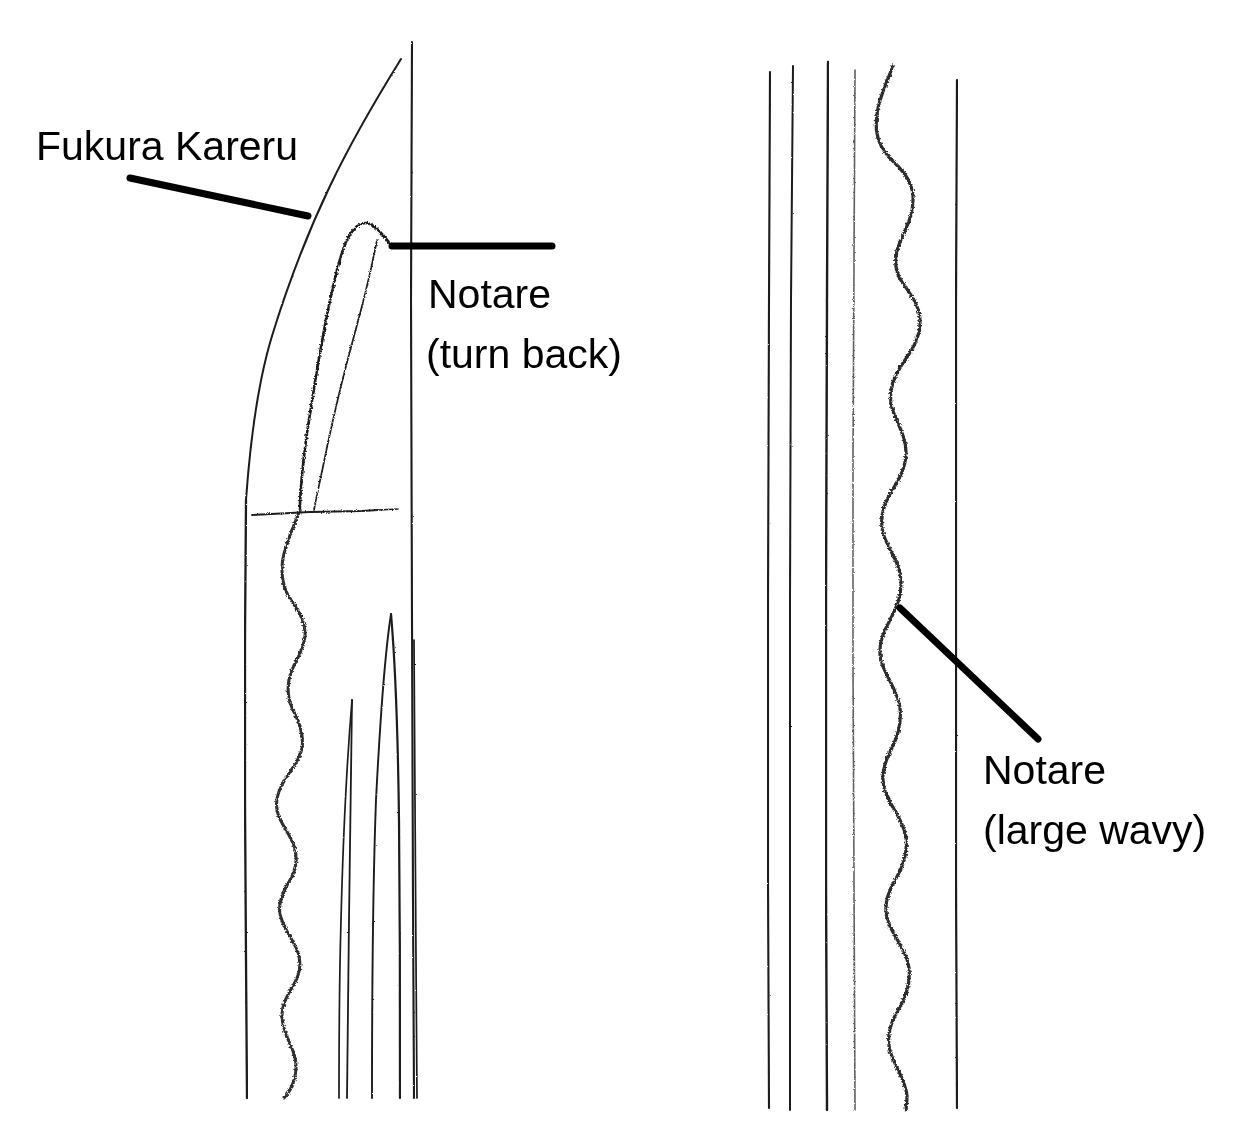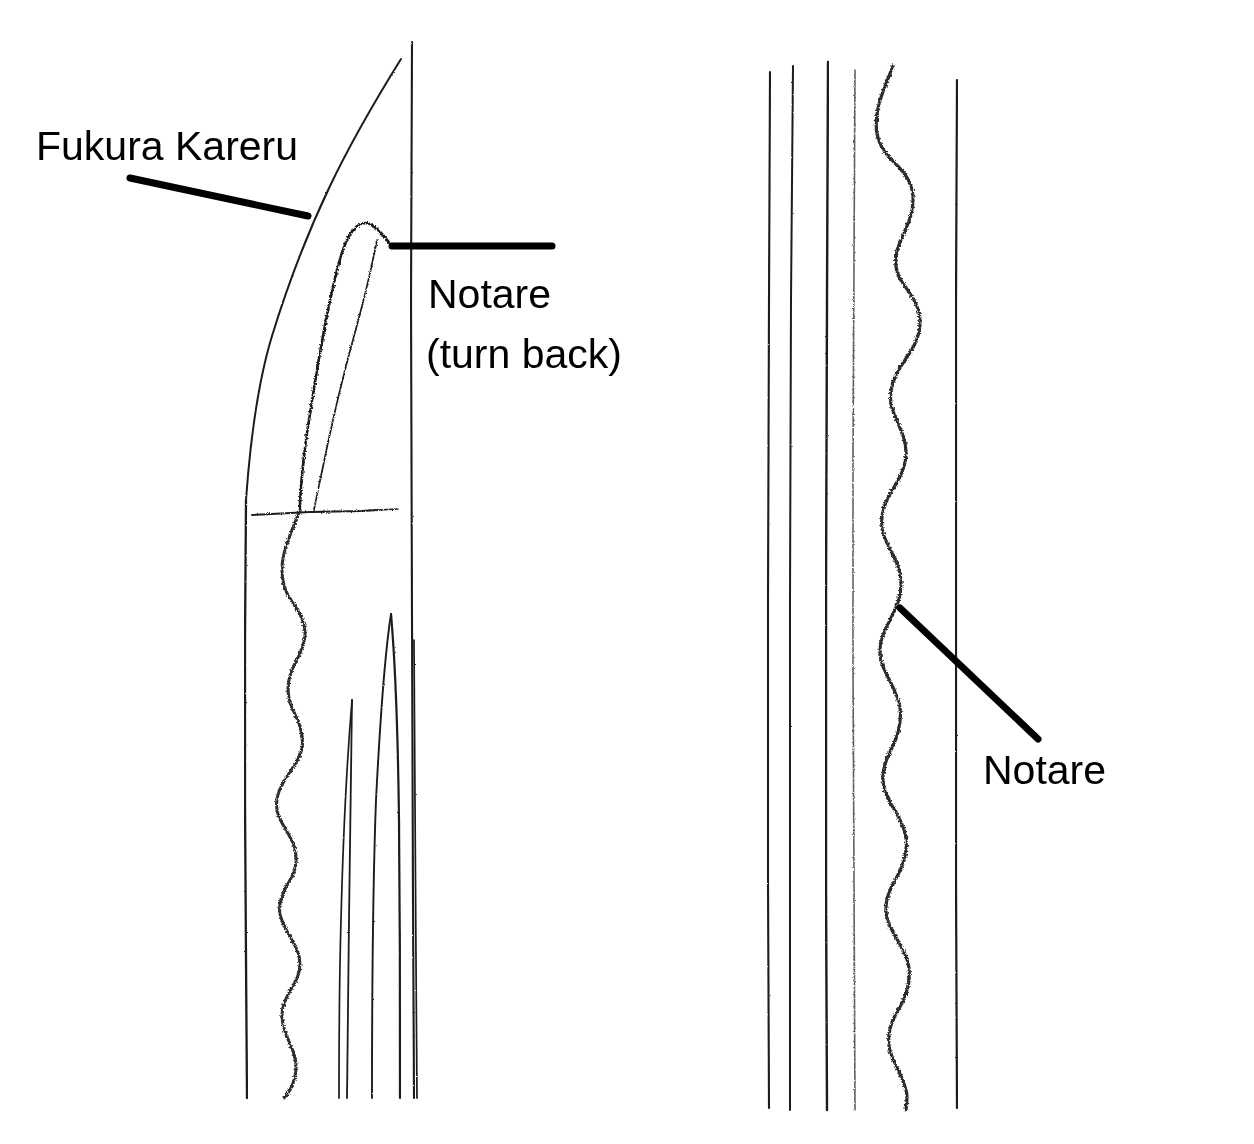--- a/index.html
+++ b/index.html
@@ -146,14 +146,15 @@
   </svg>
 
   <div class="lbl" id="lbl-fukura">Fukura Kareru</div>
 
   <div class="lbl" id="lbl-kaeri-1">Notare</div>
 
   <div class="lbl" id="lbl-kaeri-2">(turn back)</div>
 
   <div class="lbl" id="lbl-notare-1">Notare</div>
 
+  <div class="lbl" id="lbl-notare-2">(large wavy)</div>
 
 </div>
 
 </body></html>

